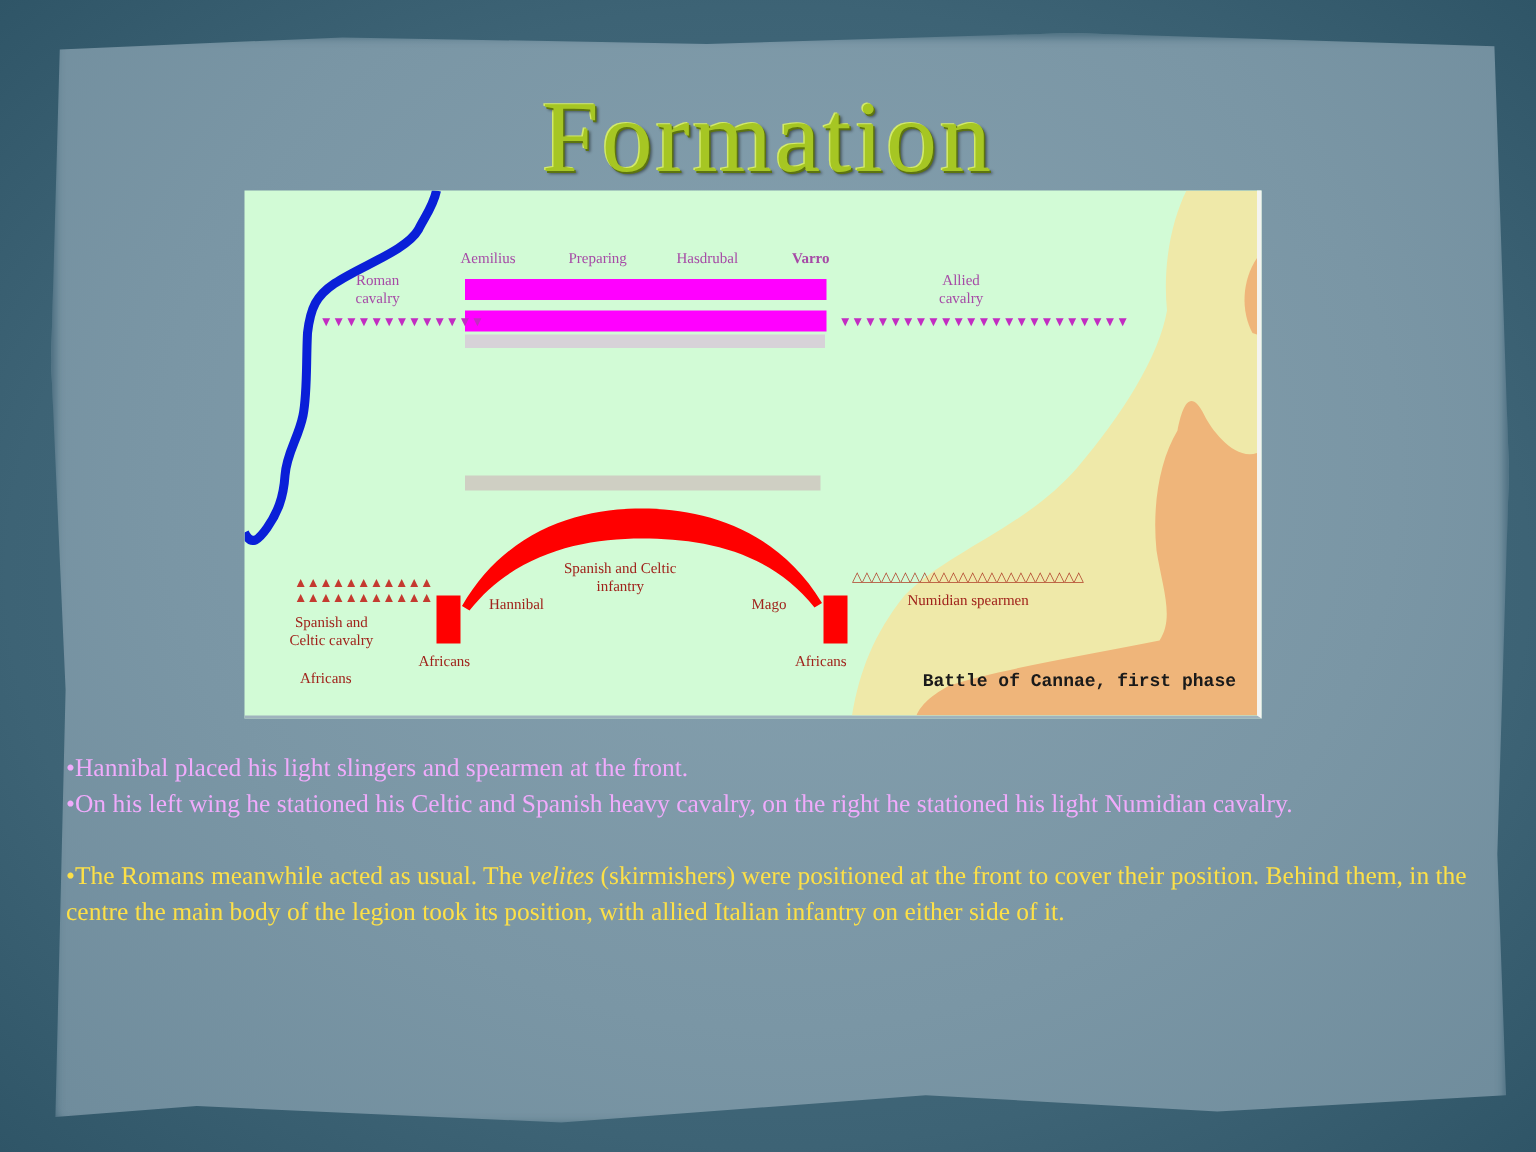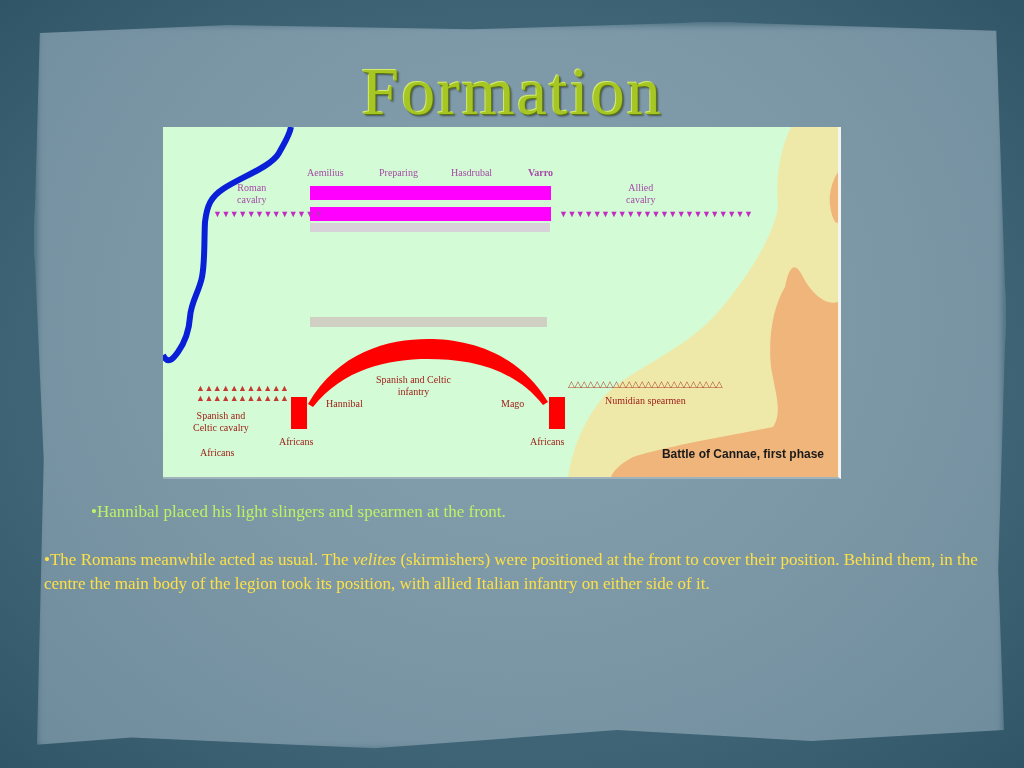--- a/index.html
+++ b/index.html
@@ -26,27 +26,27 @@
   }
   .map {
     position:absolute; left:163px; top:127px; width:675px; height:350px;
     background:#d2fbd6; overflow:hidden;
     border-right:3px solid #f4f4f0; border-bottom:2px solid #9fb3bd;
   }
   .map svg { position:absolute; left:0; top:0; }
   .lbl { position:absolute; font-family:"Liberation Serif", serif; font-size:10px; line-height:12px; text-align:center; white-space:nowrap; }
   .rom { color:#a64aa6; }
   .car { color:#a0221b; }
-  .caption { position:absolute; right:14px; bottom:16px; font-family:Liberation Sans, sans-serif; font-weight:bold; font-size:12px; color:#1a1a1a; }
+  .caption { position:absolute; right:14px; bottom:16px; font-family:Liberation Mono, monospace; font-weight:bold; font-size:12px; color:#1a1a1a; }
   .text {
     position:absolute; left:44px; top:500px; width:950px;
     font-family:"Liberation Serif", serif; font-size:17px; line-height:24px;
   }
   .text p { margin:0; }
-  .red { color:#bef264;padding-left:47px; }
+  .red { color:#f0abfc; }
   .blue { color:#fde047; }
   .gap { height:24px; }
 </style>
 </head>
 <body>
 
 <div class="paper"></div>
 
 <div class="title">Formation</div>
 
@@ -97,15 +97,16 @@
   <div class="lbl car" style="left:30px; top:283px; white-space:pre;">Spanish and
 Celtic cavalry</div>
   <div class="lbl car" style="left:37px; top:320px;">Africans</div>
   <div class="lbl car" style="left:442px; top:268px;">Numidian spearmen</div>
 
   <div class="caption">Battle of Cannae, first phase</div>
 </div>
 
 <div class="text">
   <p class="red">•Hannibal  placed his light slingers and spearmen at the front.</p>
+  <p class="red">•On his left wing he stationed his Celtic and Spanish heavy cavalry, on the right he stationed his light Numidian cavalry.</p>
   <div class="gap"></div>
   <p class="blue"><span>•The Romans meanwhile acted as usual. The </span><em>velites</em><span> (skirmishers) were positioned at the front to cover their position. Behind them, in the centre the main body of the legion took its position, with allied Italian infantry on either side of it.</span></p>
 </div>
 
 </body></html>

